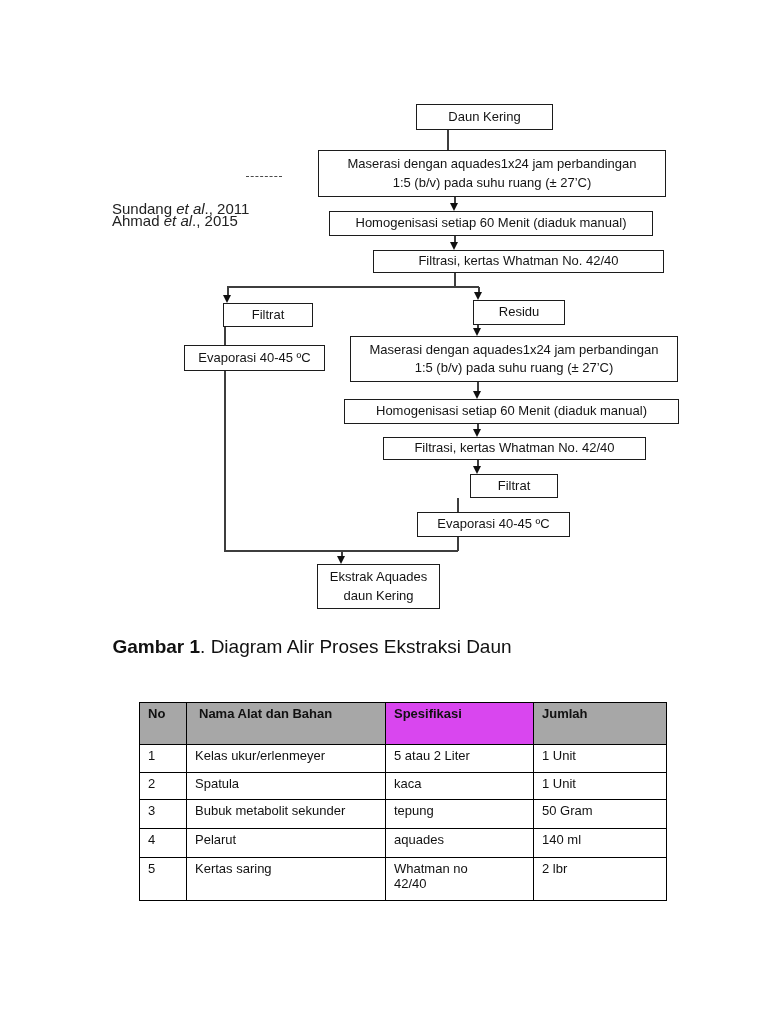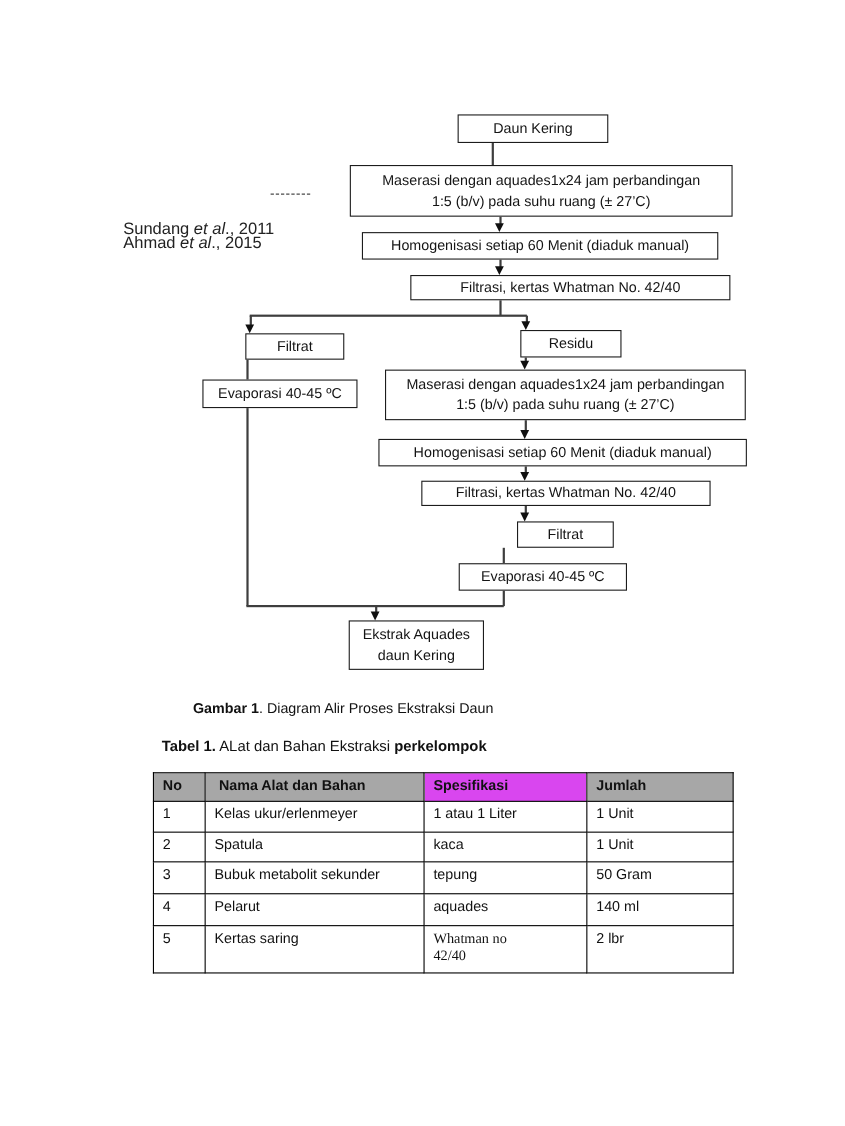--- a/index.html
+++ b/index.html
@@ -37,21 +37,21 @@
     width: 0; height: 0;
     border-left: 4.5px solid transparent;
     border-right: 4.5px solid transparent;
     border-top: 8px solid #101010;
   }
   .cite { position: absolute; font-size: 15px; color: #222222; white-space: nowrap; margin-top: 32px; }
   .figcaption {
     position: absolute;
     left: 0; top: 636px; width: 624px;
     text-align: center;
-    font-size: 13px;
+    font-size: 19px;
     color: #111111;
   }
   .tabcaption {
     position: absolute;
     left: 147px; top: 671px;
     font-size: 13.5px;
     color: #111111;
     white-space: nowrap;
   }
   .b { font-weight: bold; }
@@ -66,22 +66,22 @@
     color: #111111;
   }
   table.alat th, table.alat td {
     border: 1.5px solid #000000;
     padding: 3px 8px;
     text-align: left;
     vertical-align: top;
     overflow: hidden;
   }
   table.alat th { font-weight: bold; }
-  table.alat thead tr { height: 26px; }
-  .preline { white-space: pre-line; font-family: Liberation Serif, serif; }
+  table.alat thead tr { height: 42px; }
+  .preline { white-space: pre-line; }
 </style>
 </head>
 <body>
 
 <div class="page">
 
   <div class="cite" style="left:112px; top:168px;"><span>Sundang </span><i>et al</i><span>., 2011</span></div>
   <div class="cite" style="left:112px; top:180px;"><span>Ahmad </span><i>et al</i><span>., 2015</span></div>
   <div class="dashedline" style="left:246px; top:176px; width:36px;"></div>
 
@@ -172,42 +172,41 @@
   <div class="vline" style="left:457px; top:498px; height:14px;"></div>
 
   <div class="vline" style="left:224px; top:371px; height:180px;"></div>
   <div class="vline" style="left:457px; top:537px; height:14px;"></div>
   <div class="hline" style="left:224px; top:550px; width:234px;"></div>
   <div class="vline" style="left:341px; top:551px; height:7px;"></div>
   <div class="arrowhead" style="left:337px; top:556px;"></div>
 
   <div class="figcaption"><span class="b">Gambar 1</span><span>. Diagram Alir Proses Ekstraksi Daun</span></div>
 
-  <div class="tabcaption"><span class="b">Tabel 1.</span><span> ALat dan Bahan Ekstraksi </span><span class="b">perkelompok</span></div>
 
   <table class="alat">
     <colgroup>
       <col style="width:47px">
         <col style="width:199px">
         <col style="width:148px">
         <col style="width:133px">
     </colgroup>
     <thead>
       <tr>
         <th style="background: rgb(167, 167, 167);">No</th>
         <th style="background: rgb(167, 167, 167); padding-left: 12px;">Nama Alat dan Bahan</th>
         <th style="background: #d946ef;">Spesifikasi</th>
         <th style="background: rgb(167, 167, 167);">Jumlah</th>
       </tr>
     </thead>
     <tbody>
       <tr style="height:28px;">
         <td>1</td>
         <td>Kelas ukur/erlenmeyer</td>
-        <td>1 atau 1 Liter</td>
+        <td>5 atau 2 Liter</td>
         <td>1 Unit</td>
       </tr>
       <tr style="height:27px;">
         <td>2</td>
         <td>Spatula</td>
         <td>kaca</td>
         <td>1 Unit</td>
       </tr>
       <tr style="height:29px;">
         <td>3</td>

